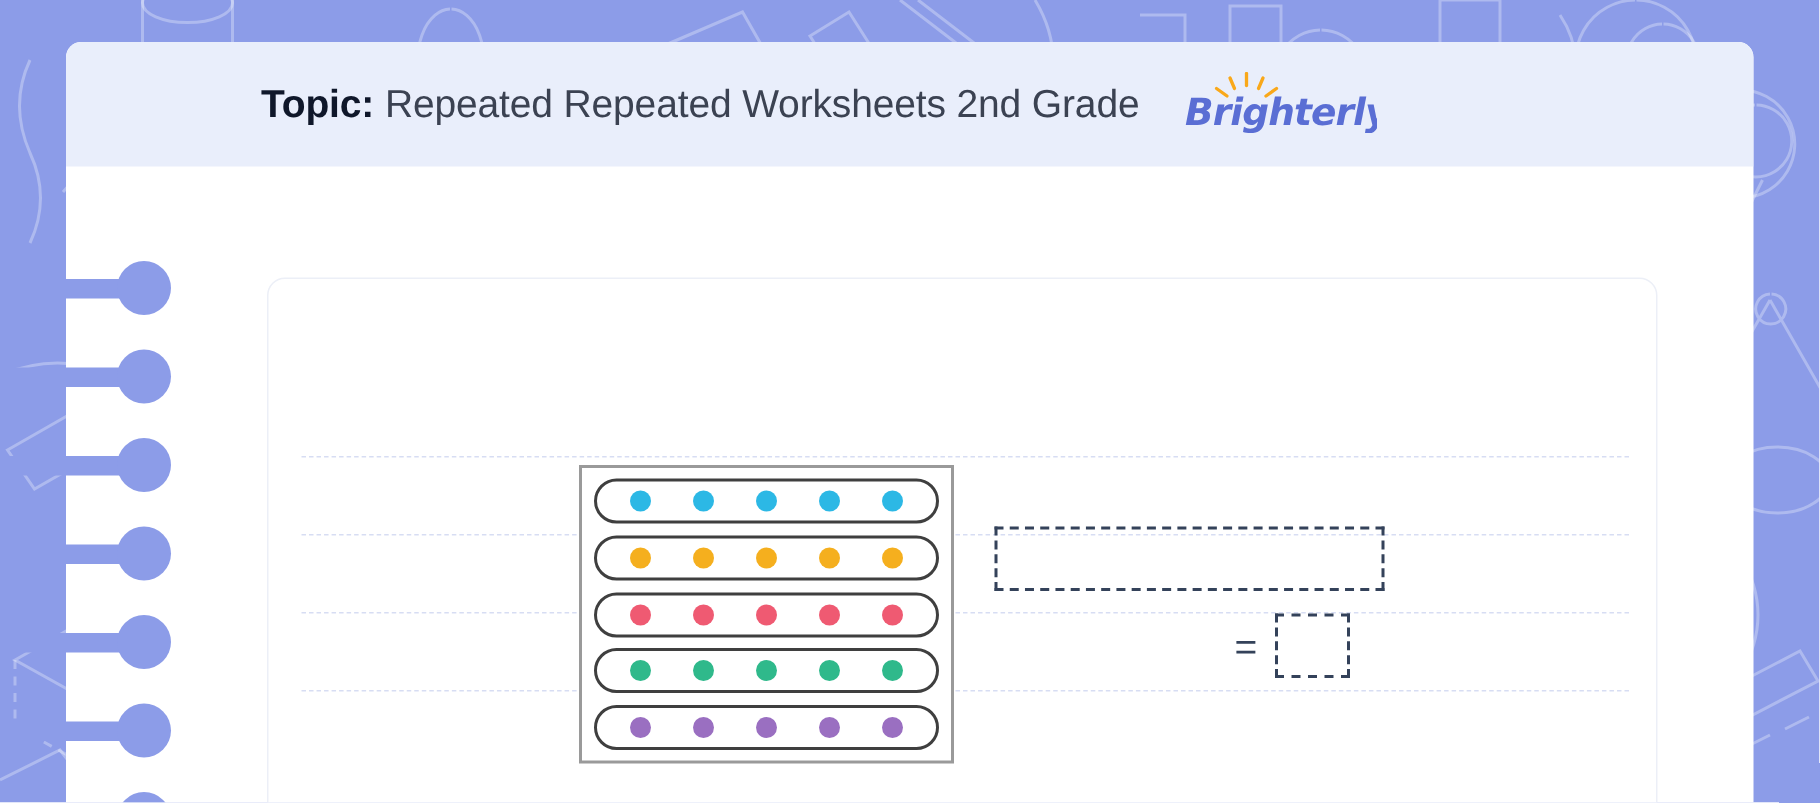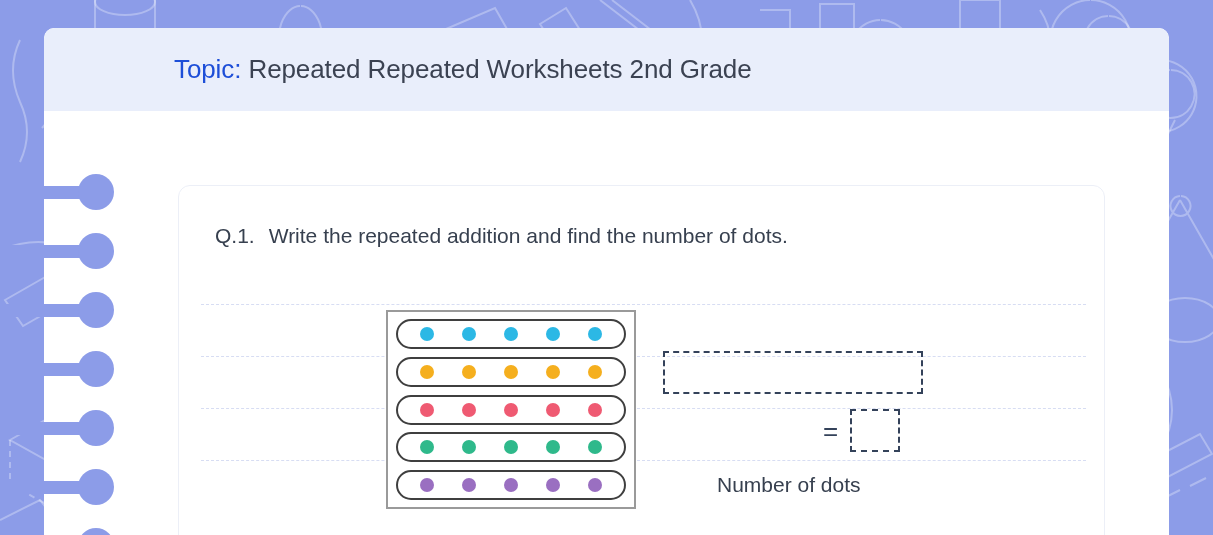--- a/index.html
+++ b/index.html
@@ -57,22 +57,22 @@
     gap: 30px;
     margin-left: 130px;
   }
   .topic-line {
     font-size: 26px;
     letter-spacing: -0.1px;
     white-space: nowrap;
     color: #3b4252;
   }
   .topic-label {
-    font-weight: normal;
-    color: #1d4ed8;
+    font-weight: bold;
+    color: #0f172a;
   }
 
   
   #logo {
     position: relative;
     width: 128px;
     height: 44px;
     flex: none;
   }
   #logo svg { display: block; }
@@ -261,33 +261,42 @@
 
   <div id="sheet">
 
     <div id="header">
       <div id="header-inner">
         <div class="topic-line">
           <span class="topic-label">Topic:</span>
           <span>Repeated Repeated Worksheets 2nd Grade</span>
         </div>
 
+        <div id="logo">
+          <svg width="128" height="44" viewBox="0 0 128 44" aria-hidden="true">
+            <g stroke="#f9a81a" stroke-width="2.2" stroke-linecap="round">
+              <line x1="41" y1="9" x2="41" y2="1"></line>
+              <line x1="33" y1="11" x2="30" y2="4"></line>
+              <line x1="49" y1="11" x2="52" y2="4"></line>
+              <line x1="28" y1="16" x2="21" y2="11"></line>
+              <line x1="54" y1="16" x2="61" y2="11"></line>
+            </g>
+            <text class="logo-word" x="0" y="35">Brighterly</text>
+          </svg>
+        </div>
       </div>
     </div>
 
     <div id="qcard">
 
       <div class="guide-line" style="top:118px"></div>
       <div class="guide-line" style="top:170px"></div>
       <div class="guide-line" style="top:222px"></div>
       <div class="guide-line" style="top:274px"></div>
 
-      <div id="qtext">
-        <span class="qnum">Q.1.</span><span>Write the repeated addition and find the number of dots.</span>
-      </div>
 
       <div id="grid">
         <div class="dot-row">
           <span class="dot" style="background:#2cb8e5"></span>
           <span class="dot" style="background:#2cb8e5"></span>
           <span class="dot" style="background:#2cb8e5"></span>
           <span class="dot" style="background:#2cb8e5"></span>
           <span class="dot" style="background:#2cb8e5"></span>
         </div>
         <div class="dot-row">
@@ -321,21 +330,20 @@
       </div>
 
       <div id="answer-area">
         <div id="sum-box" class="blank-box"></div>
 
         <div id="eq-row">
           <span id="eq-sign">=</span>
           <div id="total-box" class="blank-box"></div>
         </div>
 
-        <div id="nod-label">Number of dots</div>
       </div>
 
     </div>
   </div>
 
   <div id="spiral">
     <div class="ring-stem" style="top:186px"></div>
     <div class="ring" style="top:174px"></div>
 
     <div class="ring-stem" style="top:245px"></div>

